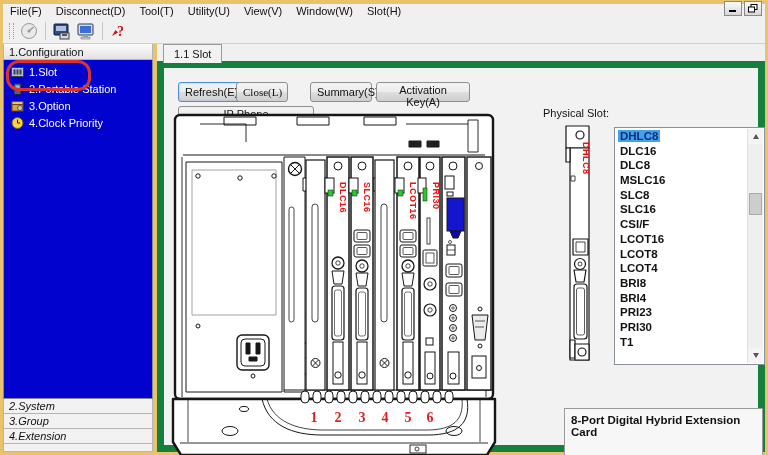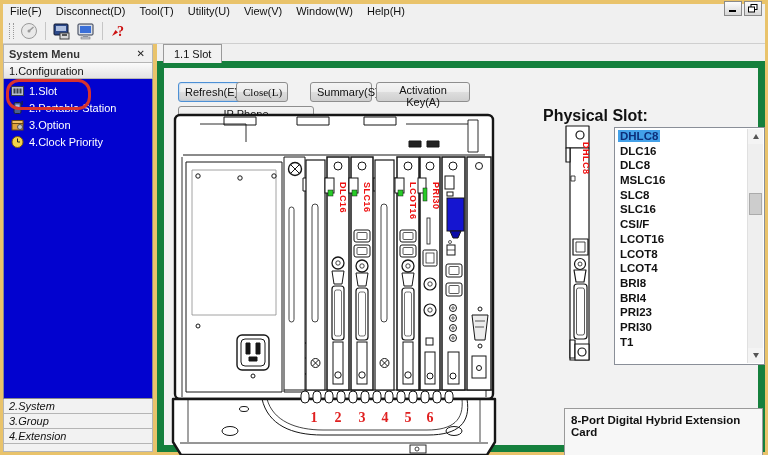--- a/index.html
+++ b/index.html
@@ -35,21 +35,21 @@
   .nav-bar.partial{height:7px;}
   
   .main{position:absolute;left:157px;top:44px;right:3px;bottom:3px;background:#F0F0F0;}
   .tab{position:absolute;left:6px;top:0;height:18px;padding:0 10px;background:#f2f2f2;
     border:1px solid #9a9a9a;border-bottom:none;display:flex;align-items:center;z-index:2;}
   .panel{position:absolute;left:0;top:17px;right:0;bottom:0;background:#f2f2f2;border:7px solid #15803d;}
   .btn{position:absolute;height:20px;border:1px solid #8e8e8e;border-radius:3px;font-size:11px;
     font-family:"Liberation Sans",sans-serif;color:#111;
     background:linear-gradient(#f4f4f4 0%,#ececec 49%,#dedede 50%,#cfcfcf 100%);}
   .btn.focused{border:1px solid #4d90d5;box-shadow:0 0 2px #8bb8e8 inset;}
-  .phys-label{position:absolute;font-weight:bold;font-size:16px;color:#111;padding-left:29px;}
+  .phys-label{position:absolute;font-weight:normal;font-size:11px;color:#111;padding-left:29px;}
   .listbox{position:absolute;background:#fff;border:1px solid #8a8f98;}
   .list-items{position:absolute;left:0;top:1px;right:16px;bottom:0;overflow:hidden;}
   .list-item{height:14.7px;line-height:14.7px;padding-left:3px;font-weight:bold;font-size:11.5px;white-space:nowrap;}
   .list-item span{padding:0 2px;}
   .list-item.selected span{background:var(--selection-background,#43A1E9);color:var(--selection-text,#0D2F7A);}
   .scrollbar{position:absolute;top:1px;right:1px;bottom:1px;width:15px;background:#EFEFEF;border-left:1px solid #e0e0e0;}
   .sb-btn{position:absolute;left:0;right:0;height:15px;display:flex;align-items:center;justify-content:center;background:#F4F4F4;}
   .sb-btn.up{top:0;} .sb-btn.down{bottom:0;}
   .tri-up{width:0;height:0;border-left:3.5px solid transparent;border-right:3.5px solid transparent;border-bottom:5px solid #555;}
   .tri-down{width:0;height:0;border-left:3.5px solid transparent;border-right:3.5px solid transparent;border-top:5px solid #555;}
@@ -66,21 +66,21 @@
 
 <div id="screen">
 
   <div class="menubar">
     <span class="menu-item">File(F)</span>
     <span class="menu-item">Disconnect(D)</span>
     <span class="menu-item">Tool(T)</span>
     <span class="menu-item">Utility(U)</span>
     <span class="menu-item">View(V)</span>
     <span class="menu-item">Window(W)</span>
-    <span class="menu-item">Help(H)</span>
+    <span class="menu-item">Slot(H)</span>
   </div>
   <div class="win-controls">
     <div class="win-btn">
       <svg width="9" height="8">
           <rect x="0" y="5" width="7" height="2" fill="#000"></rect>
         </svg>
     </div>
     <div class="win-btn">
       <svg width="10" height="9">
         <rect x="3" y="0.5" width="6" height="5" fill="#fff" stroke="#000"></rect>
@@ -118,24 +118,20 @@
     <div class="tb-sep"></div>
     <div class="tb-icon">
       <svg width="20" height="20">
           <path d="M3 15 L9 11.5 L6.5 9 Z" fill="#cc1111"></path>
           <text x="8" y="15" font-size="14" font-weight="bold" fill="#cc1111" font-family="Liberation Serif,serif">?</text>
         </svg>
     </div>
   </div>
 
   <div class="sidebar">
-    <div class="sb-header">
-      <span>System Menu</span>
-      <span class="sb-close">✕</span>
-    </div>
     <div class="section-bar">
       <span>1.Configuration</span>
     </div>
     <div class="tree">
       <div class="annotation-oval" style="top:0px;"></div>
       <div class="tree-item">
         <svg width="13" height="13">
             <rect x="0.5" y="2.5" width="12" height="9" fill="#b8bfcc" stroke="#39404d"></rect>
             <rect x="2.5" y="4.5" width="2" height="5" fill="#39404d"></rect>
             <rect x="5.5" y="4.5" width="2" height="5" fill="#39404d"></rect>

